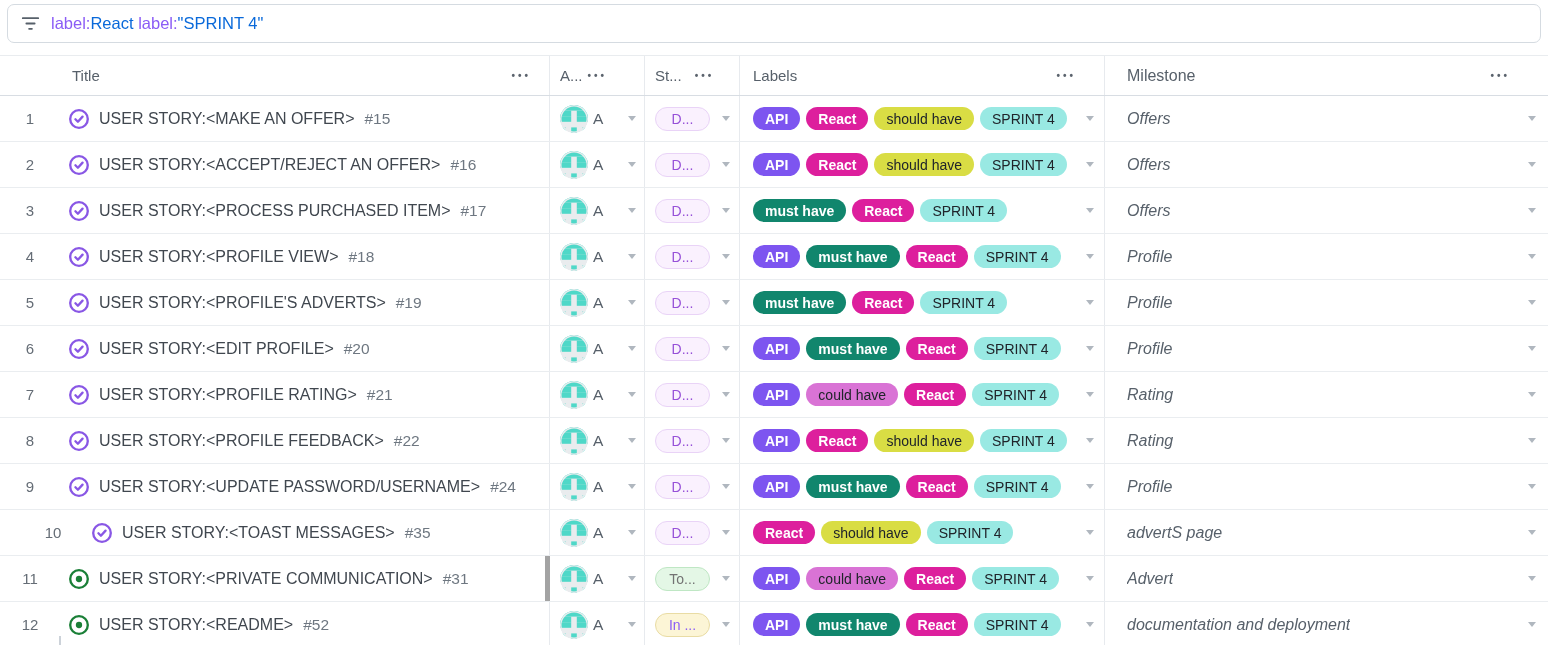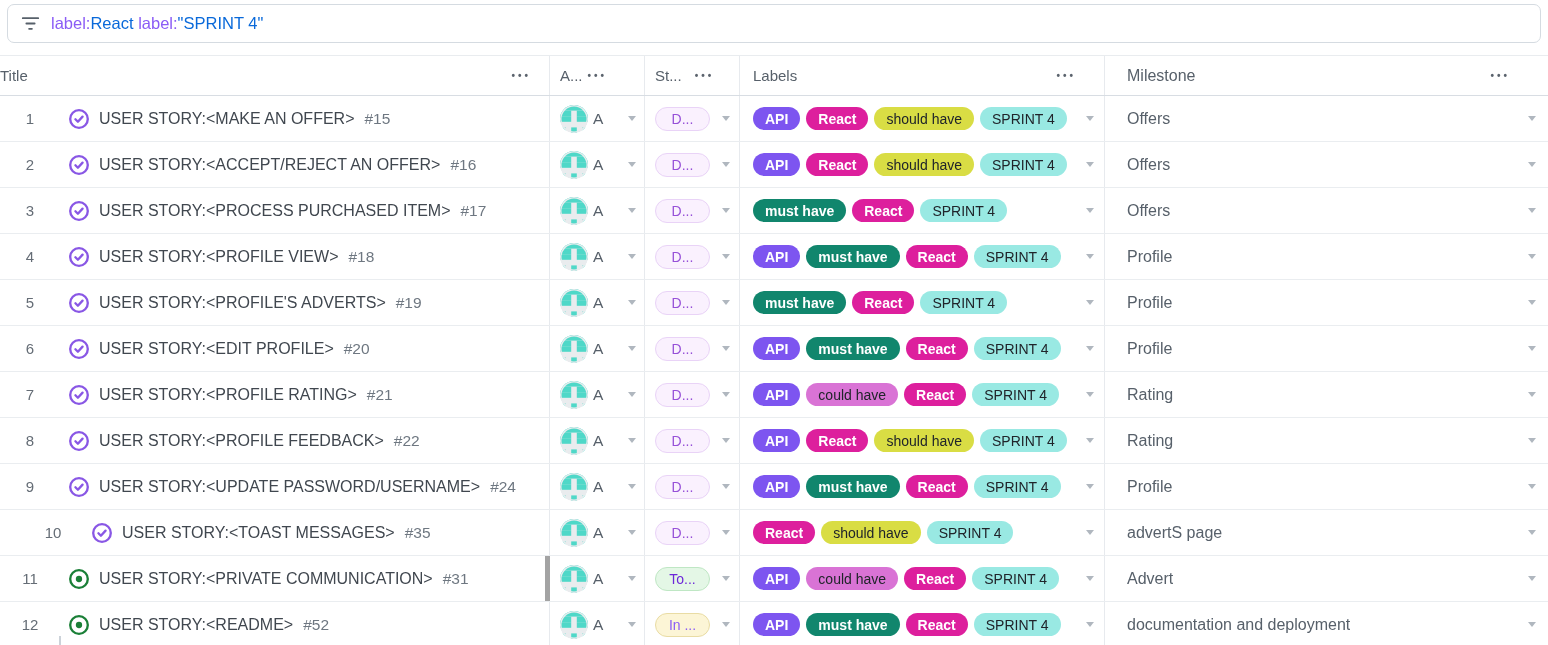--- a/index.html
+++ b/index.html
@@ -19,21 +19,21 @@
   .hrow { display: flex; height: 40px; align-items: center; border-bottom: 1px solid #d8dde3;
     color: #57606a; font-size: 15px; }
   .cell { height: 100%; display: flex; align-items: center; border-right: 1px solid #e7eaee; }
   .cell:last-child { border-right: none; }
   .col-title { width: 550px; }
   .col-assignee { width: 95px; }
   .col-status { width: 95px; }
   .col-labels { width: 365px; }
   .col-milestone { flex: 1; }
 
-  .hrow .col-title { }
+  .hrow .col-title { padding-left: 72px; }
   .menu-dots { font-size: 10px; letter-spacing: 3px; color: #5b636d; font-weight: bold;
     line-height: 1; cursor: pointer; }
   .push-right { margin-left: auto; margin-right: 18px; }
   .hrow .col-assignee, .hrow .col-status { padding-left: 11px; gap: 13px; }
   .hrow .col-labels { padding-left: 14px; }
   .hrow .col-milestone { padding-left: 22px; text-align: right; }
   .hrow .col-milestone .menu-dots { margin-right: 26px; }
 
   .row { display: flex; height: 46px; align-items: center; border-bottom: 1px solid #eaedf0;
     background: #fff; }
@@ -54,21 +54,21 @@
   .cell.col-status { padding: 0 9px 0 10px; }
   .status-pill { min-width: 55px; text-align: center; font-size: 14px; padding: 3px 10px;
     border-radius: 14px; border: 1px solid transparent; cursor: pointer; white-space: nowrap; }
 
   .cell.col-labels { padding: 0 10px 0 13px; gap: 6px; }
   .labels-list { display: flex; gap: 6px; align-items: center; overflow: hidden; }
   .label-pill { border-radius: 999px; padding: 3.5px 12px; font-size: 14px; white-space: nowrap;
     cursor: pointer; }
 
   .cell.col-milestone { padding: 0 12px 0 22px; color: #57606a; font-size: 16px; cursor: pointer; }
-  .milestone-value { white-space: nowrap; overflow: hidden; }
+  .milestone-value { white-space: nowrap; overflow: hidden; font-style: italic; }
 
   .omnibar-stub { position: absolute; left: 59px; top: 636px; width: 2px; height: 9px;
     background: #ccd2d9; }
 </style>
 </head>
 <body>
 
 <div class="filter-wrap">
   <div class="filter-input">
     <span style="display:flex">
@@ -640,21 +640,21 @@
                 <rect x="12" y="24" width="6" height="6"></rect>
                 <rect x="24" y="24" width="6" height="6"></rect>
           </g>
           <circle cx="15" cy="15" r="14.2" fill="none" stroke="#e9ecee" stroke-width="1.6"></circle>
         </svg>
       </span>
       <span class="assignee-initial">A</span>
       <span class="caret"></span>
     </div>
     <div class="cell col-status">
-      <span class="status-pill" style="background: rgb(228, 247, 230); border-color: rgb(191, 231, 196); color: #6d28d9;">To...</span>
+      <span class="status-pill" style="background: rgb(228, 247, 230); border-color: rgb(191, 231, 196); color: #737373;">To...</span>
       <span class="caret"></span>
     </div>
     <div class="cell col-labels">
       <span class="labels-list">
             <span class="label-pill" style="background: rgb(125, 85, 240); color: rgb(255, 255, 255); font-weight: 700;">API</span>
             <span class="label-pill" style="background: rgb(217, 115, 213); color: rgb(32, 36, 42); font-weight: 400;">could have</span>
             <span class="label-pill" style="background: rgb(221, 31, 157); color: rgb(255, 255, 255); font-weight: 700;">React</span>
             <span class="label-pill" style="background: rgb(153, 233, 227); color: rgb(32, 36, 42); font-weight: 400;">SPRINT 4</span>
           </span>
       <span class="caret"></span>

